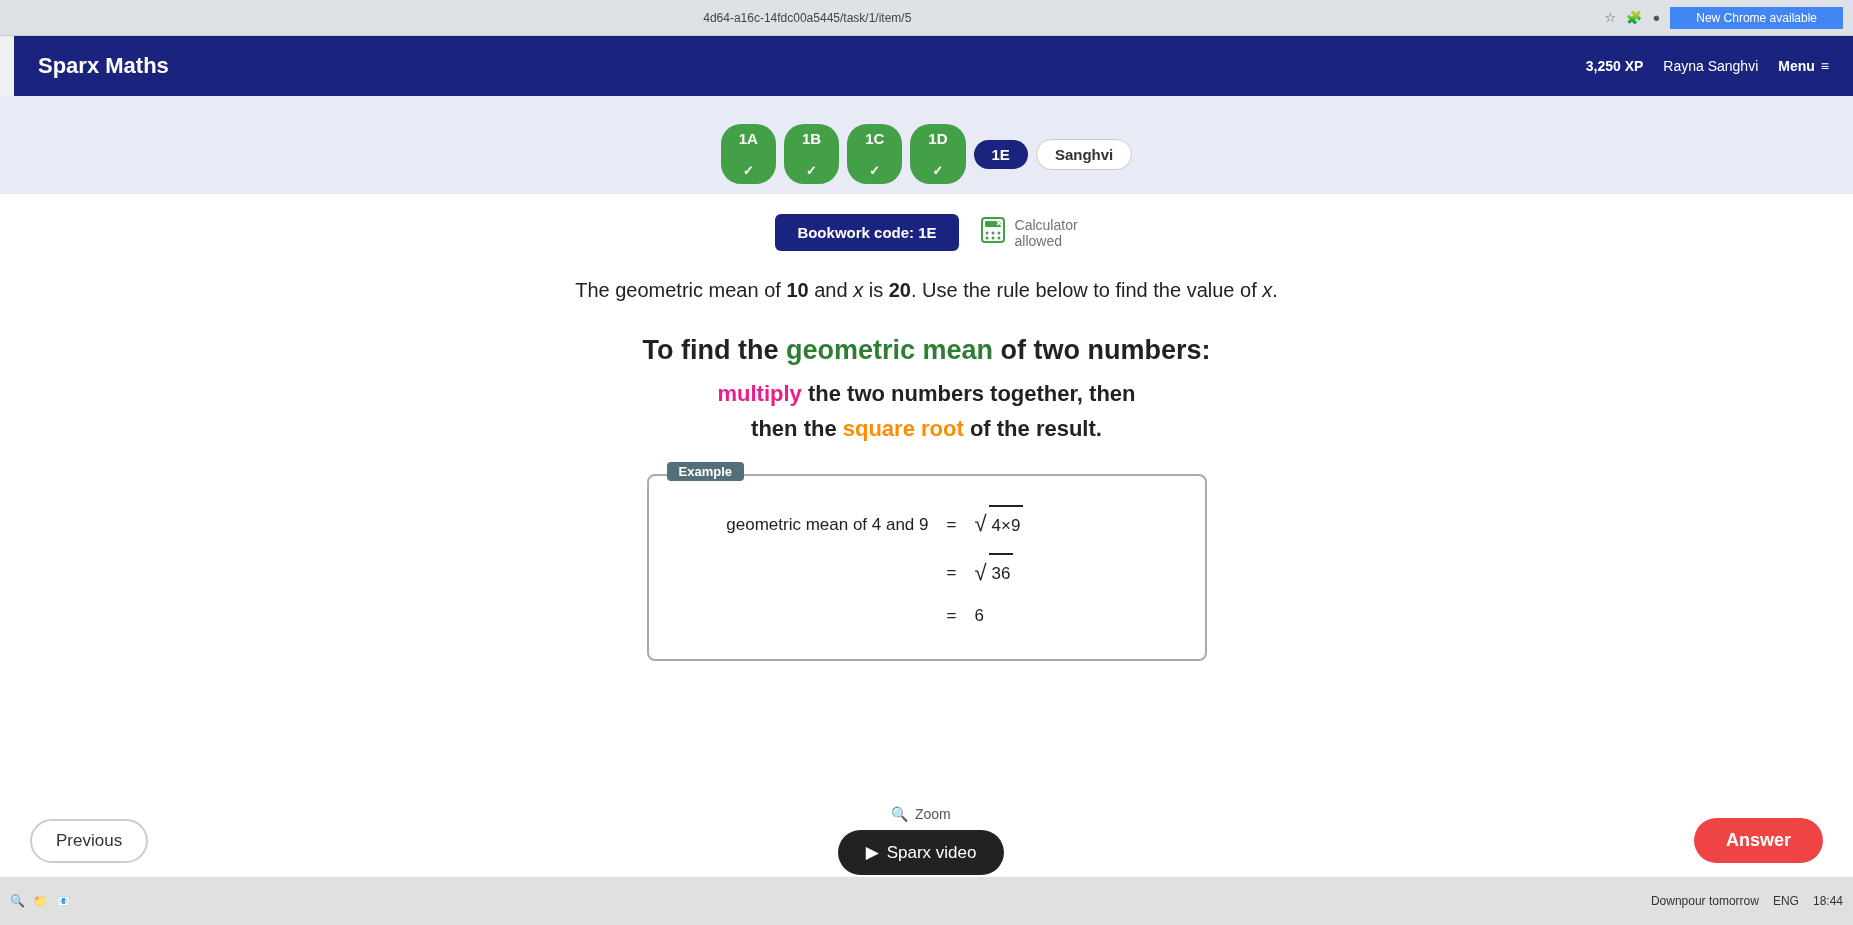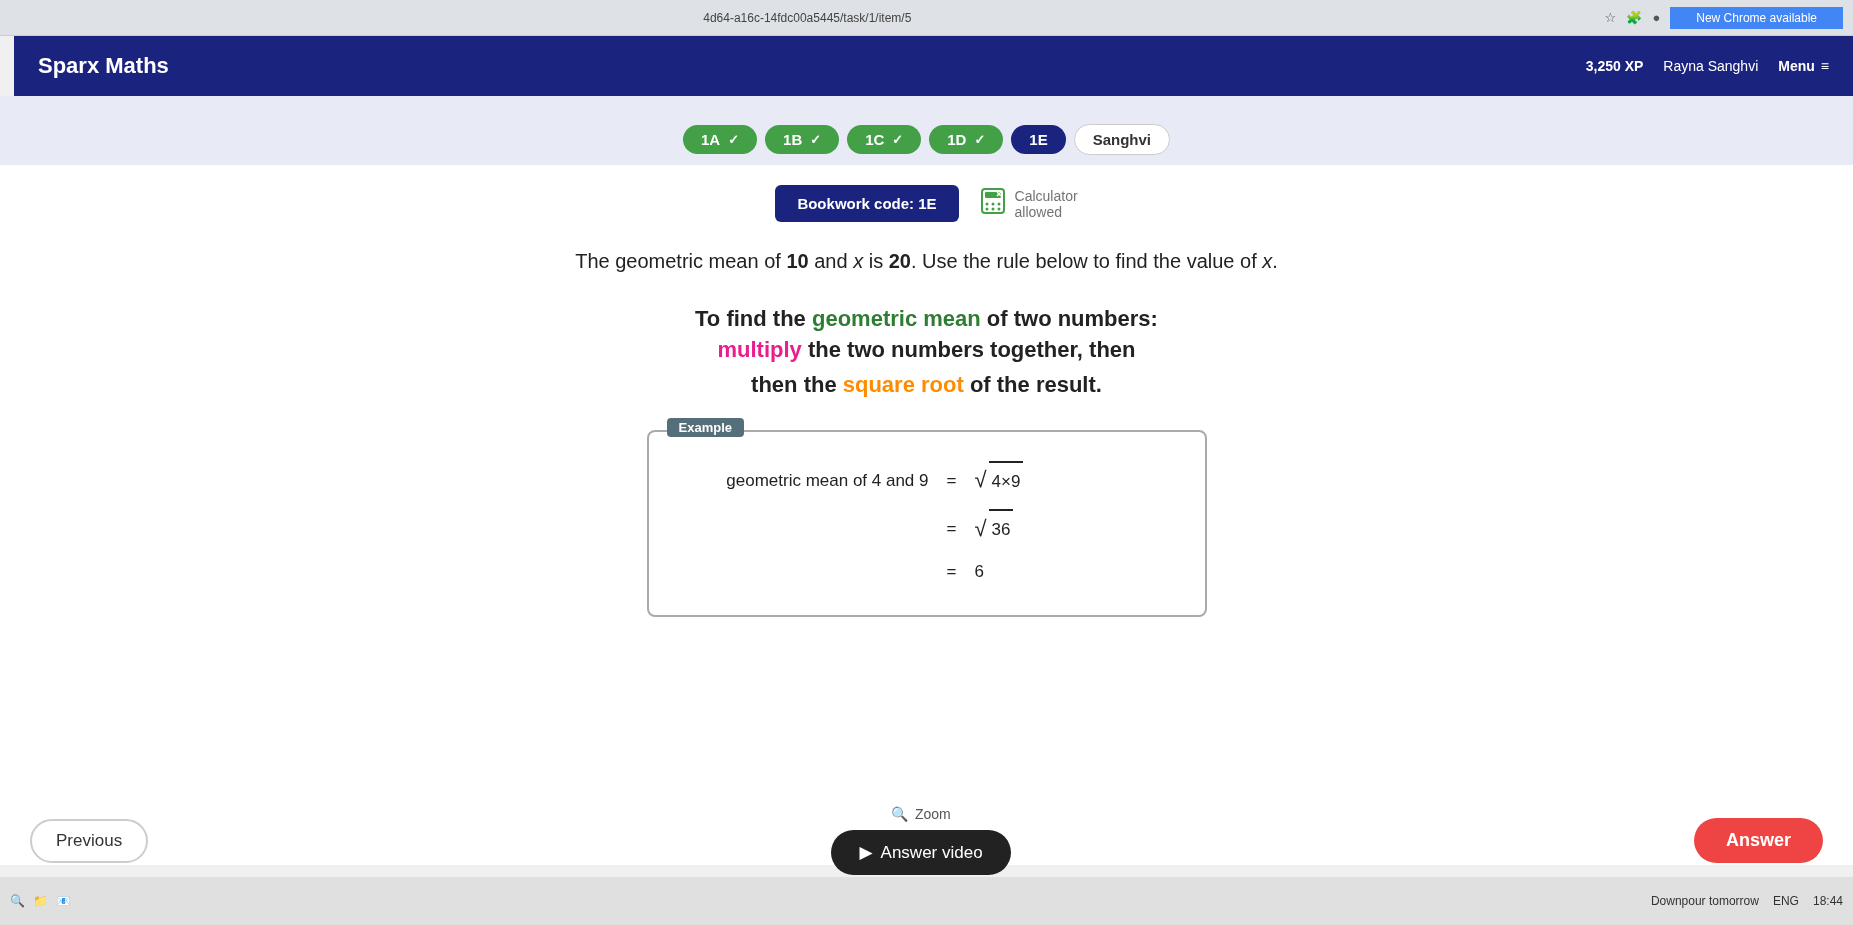--- a/index.html
+++ b/index.html
@@ -89,22 +89,23 @@
     }
     .nav-tab {
       background: #43a047;
       color: white;
       border-radius: 20px;
       padding: 6px 18px;
       font-size: 15px;
       font-weight: bold;
       display: flex;
       align-items: center;
-      gap: 8px;
-      cursor: pointer;
+      gap: 16px;
+      cursor: pointer;
+      flex-direction: column;
     }
     .nav-tab.active {
       background: #1a237e;
       color: white;
     }
     .nav-tab.summary {
       background: white;
       color: #333;
       border: 1px solid #ccc;
     }
@@ -164,23 +165,24 @@
     .question-text .italic-x {
       font-style: italic;
     }
 
     
     .rule-section {
       text-align: center;
       margin-bottom: 28px;
     }
     .rule-title {
-      font-size: 22px;
+      font-size: 27px;
       font-weight: bold;
       color: #222;
+      margin-bottom: 10px;
     }
     .rule-title .green-text {
       color: #2e7d32;
       font-weight: bold;
     }
     .rule-body {
       font-size: 22px;
       font-weight: bold;
       color: #222;
       line-height: 1.6;
@@ -459,21 +461,21 @@
 <div class="bottom-bar">
   <button class="prev-btn">Previous</button>
 
   <div class="center-controls">
     <div class="zoom-btn">
       <span>🔍</span>
       <span>Zoom</span>
     </div>
     <button class="watch-video-btn">
       <span>▶</span>
-      <span>Answer video</span>
+      <span>Sparx video</span>
     </button>
   </div>
 
   <button class="answer-btn">Answer</button>
 </div>
 
 <div class="taskbar">
   <span>🔍</span>
   <span>📁</span>
   <span>📧</span>

